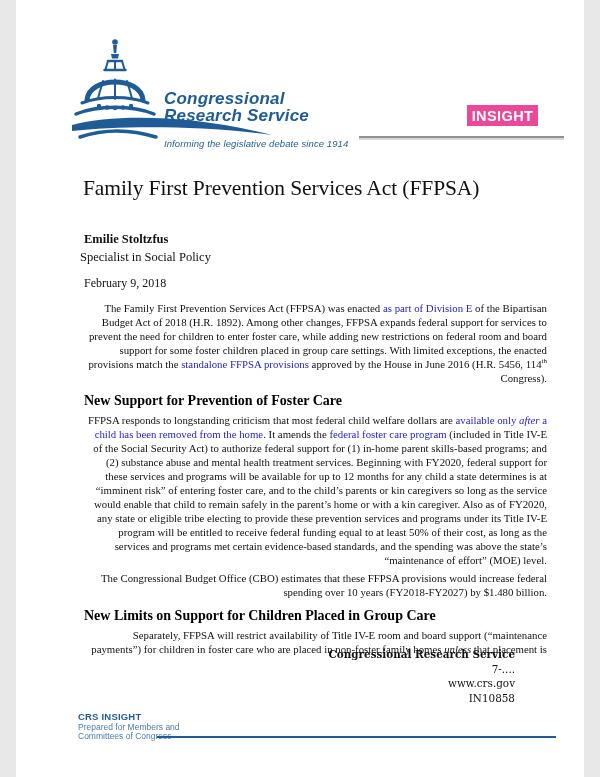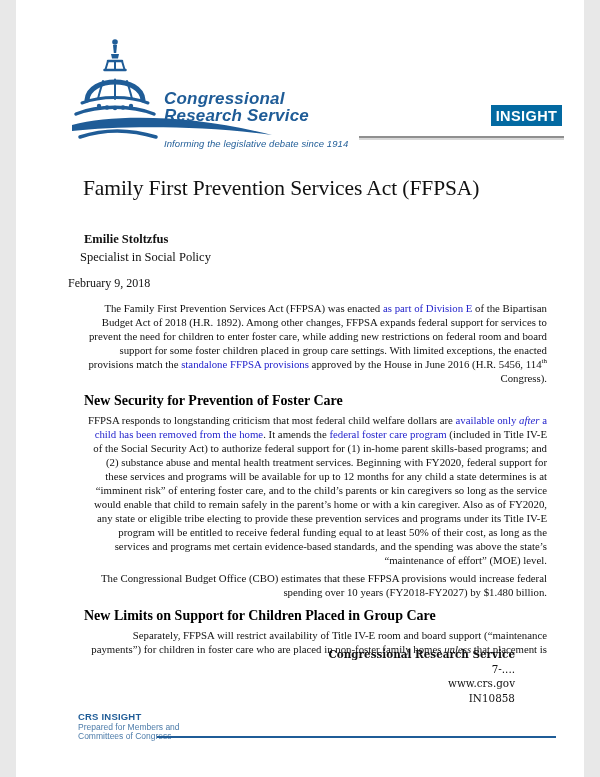--- a/index.html
+++ b/index.html
@@ -24,35 +24,35 @@
   .tagline{
     font-style:italic;font-weight:normal;
     font-size:9.5px;line-height:11px;letter-spacing:.1px;
     margin-top:14px;color:#1f5c97;
   }
   .header-rule{
     position:absolute;left:343px;top:136px;width:205px;height:2px;
     background:#8f8f8f;border-bottom:2px solid #d8d8d8;
   }
   .insight-badge{
-    position:absolute;left:475px;top:105px;width:71px;height:21px;
-    background:#0369a1;color:#ffffff;
+    position:absolute;left:451px;top:105px;width:71px;height:21px;
+    background:#ec4899;color:#ffffff;
     font-family:"Liberation Sans", sans-serif;
     font-weight:bold;font-size:14.5px;letter-spacing:.4px;
     display:flex;align-items:center;justify-content:center;
   }
   
   .doc-title{
     position:absolute;left:67px;top:176px;width:500px;
     font-size:21.5px;font-weight:normal;letter-spacing:-.1px;
     white-space:nowrap;margin:0;
   }
   .author{position:absolute;left:68px;top:232px;font-size:12.5px;font-weight:bold;}
   .author-role{position:absolute;left:64px;top:250px;font-size:12.5px;}
-  .pub-date{position:absolute;left:52px;top:276px;font-size:12px;}
+  .pub-date{position:absolute;left:68px;top:276px;font-size:12px;}
   
   .body{
     position:absolute;left:68px;top:302px;width:463px;
     font-size:10.8px;line-height:13.9px;
   }
   .body p{margin:0 0 5px 0;text-align:right;}
   .body h2{
     font-size:14px;line-height:17px;font-weight:bold;
     margin:7px 0 5px 0;color:#000;
   }
@@ -122,21 +122,21 @@
 
   <div class="insight-badge">INSIGHT</div>
 
   <h1 class="doc-title">Family First Prevention Services Act (FFPSA)</h1>
   <div class="author">Emilie Stoltzfus</div>
   <div class="author-role">Specialist in Social Policy</div>
   <div class="pub-date">February 9, 2018</div>
 
   <div class="body">
     <p><span>The Family First Prevention Services Act (FFPSA) was enacted </span><span class="link">as part of Division E</span><span> of the Bipartisan Budget Act of 2018 (H.R. 1892). Among other changes, FFPSA expands federal support for services to prevent the need for children to enter foster care, while adding new restrictions on federal room and board support for some foster children placed in group care settings. With limited exceptions, the enacted provisions match the </span><span class="link">standalone FFPSA provisions</span><span> approved by the House in June 2016 (H.R. 5456, 114</span><span class="sup">th</span><span> Congress).</span></p>
-    <h2>New Security for Prevention of Foster Care</h2>
+    <h2>New Support for Prevention of Foster Care</h2>
     <p><span>FFPSA responds to longstanding criticism that most federal child welfare dollars are </span><span class="link">available only </span><span class="link italic">after</span><span class="link"> a child has been removed from the home</span><span>. It amends the </span><span class="link">federal foster care program</span><span> (included in Title IV-E of the Social Security Act) to authorize federal support for (1) in-home parent skills-based programs; and (2) substance abuse and mental health treatment services. Beginning with FY2020, federal support for these services and programs will be available for up to 12 months for any child a state determines is at “imminent risk” of entering foster care, and to the child’s parents or kin caregivers so long as the service would enable that child to remain safely in the parent’s home or with a kin caregiver. Also as of FY2020, any state or eligible tribe electing to provide these prevention services and programs under its Title IV-E program will be entitled to receive federal funding equal to at least 50% of their cost, as long as the services and programs met certain evidence-based standards, and the spending was above the state’s “maintenance of effort” (MOE) level.</span></p>
     <p>The Congressional Budget Office (CBO) estimates that these FFPSA provisions would increase federal spending over 10 years (FY2018-FY2027) by $1.480 billion.</p>
     <h2>New Limits on Support for Children Placed in Group Care</h2>
     <p><span>Separately, FFPSA will restrict availability of Title IV-E room and board support (“maintenance payments”) for children in foster care who are placed in non-foster family homes </span><span class="italic">unless</span><span> that placement is</span></p>
   </div>
 
   <div class="footer-right">
     <div class="org">Congressional Research Service</div>
     <div>7-....</div>
     <div>www.crs.gov</div>

